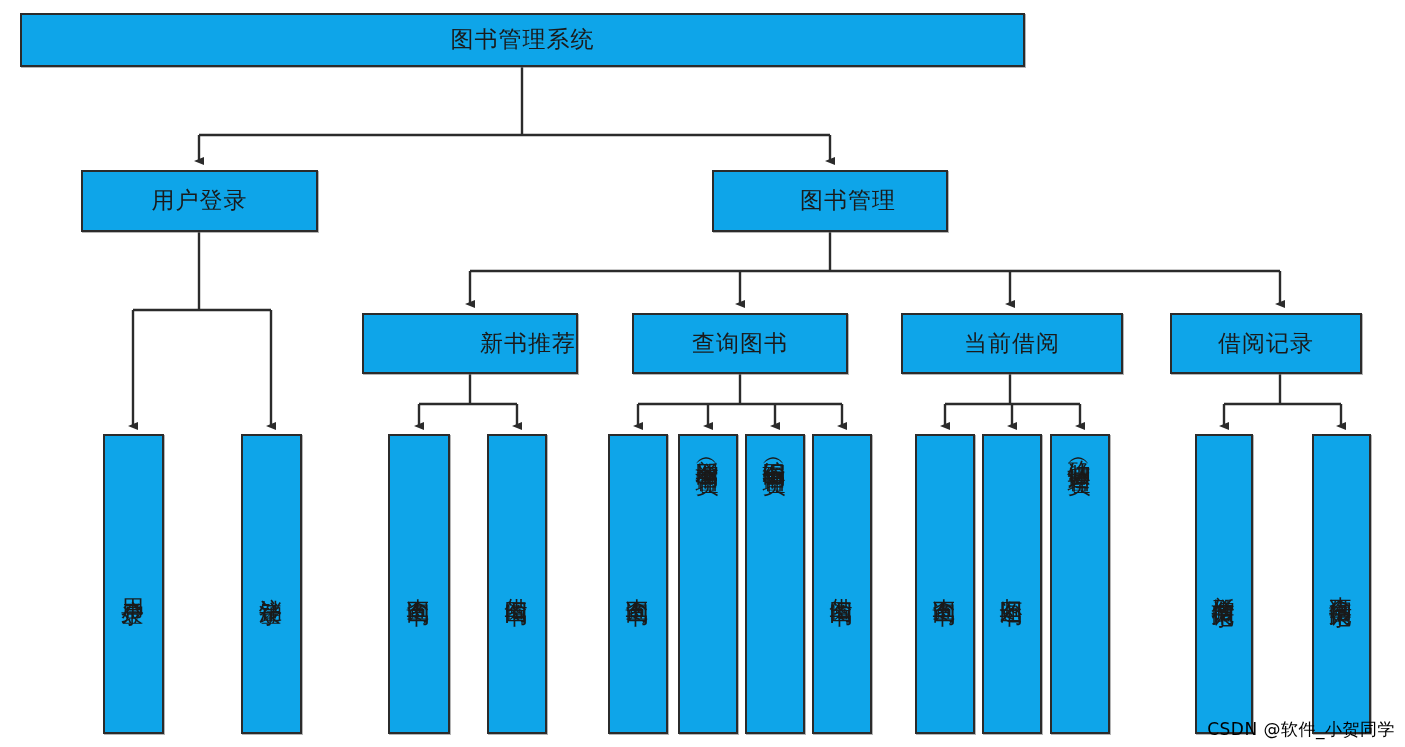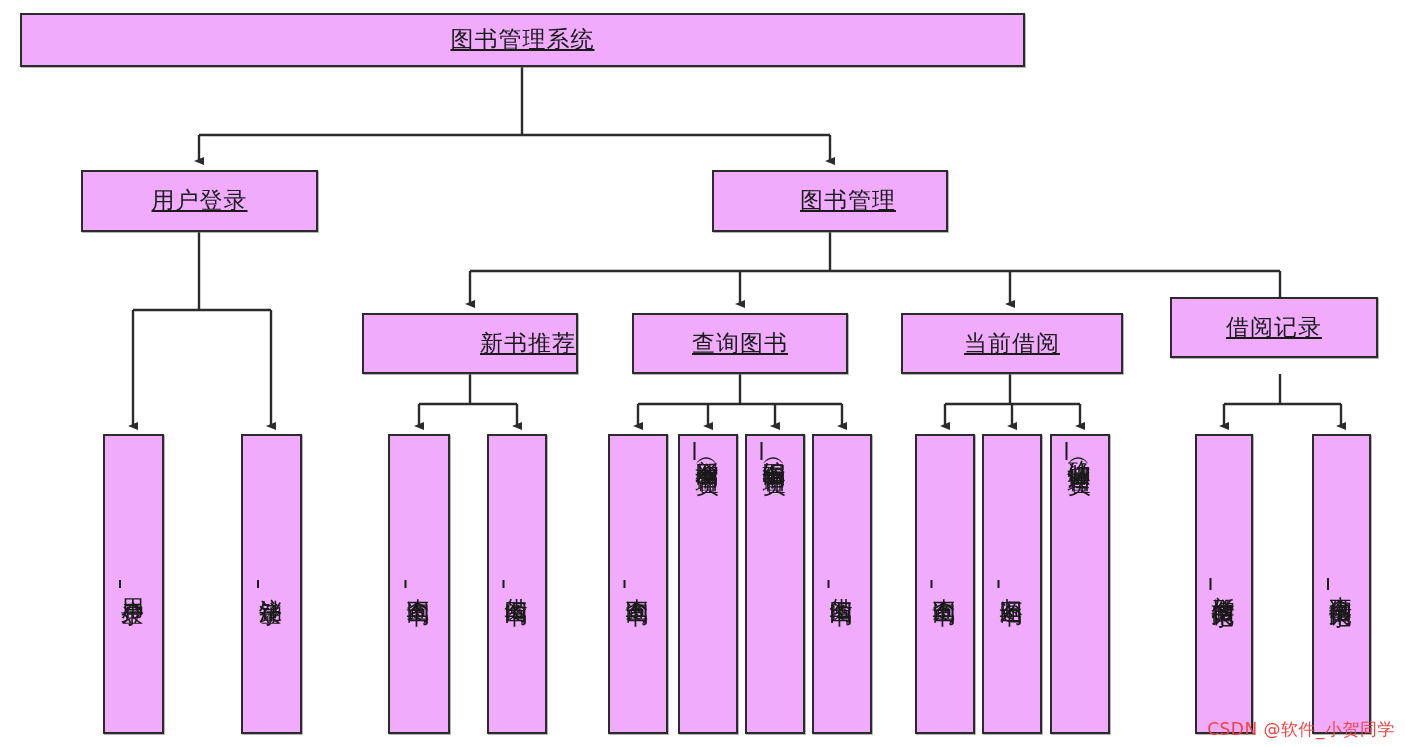--- a/index.html
+++ b/index.html
@@ -21,28 +21,27 @@
     position: absolute;
     left: 0;
     top: 0;
     width: 1405px;
     height: 747px;
   }
   .node {
     position: absolute;
     box-sizing: border-box;
     border: 2px solid #2b2b2b;
-    background: #f0abfc;
+    background: #0ea5e9;
     color: #1a1a1a;
     display: flex;
     align-items: center;
     justify-content: center;
     text-align: center;
     box-shadow: 1px 1px 0 rgba(120,120,120,0.55);
-    text-decoration: underline;
   }
   .node.horiz {
     font-size: 23px;
     letter-spacing: 1px;
     line-height: 1.1;
   }
   .node.vert {
     writing-mode: vertical-rl;
     text-orientation: upright;
     font-size: 23px;
@@ -56,21 +55,21 @@
     justify-content: flex-start;
   }
   .node .lbl {
     display: block;
   }
   #watermark {
     position: absolute;
     right: 10px;
     bottom: 6px;
     font-size: 17px;
-    color: #ef4444;
+    color: #000000;
     letter-spacing: 0.5px;
     white-space: nowrap;
     user-select: none;
   }
 </style>
 </head>
 <body>
 
 <div id="canvas">
 
@@ -139,21 +138,21 @@
 
   <div class="node horiz" style="left:362px; top:313px; width:216px; height:61px;justify-content:flex-end;">
     <span class="lbl">新书推荐</span>
   </div>
   <div class="node horiz" style="left:632px; top:313px; width:216px; height:61px;">
     <span class="lbl">查询图书</span>
   </div>
   <div class="node horiz" style="left:901px; top:313px; width:222px; height:61px;">
     <span class="lbl">当前借阅</span>
   </div>
-  <div class="node horiz" style="left:1170px; top:297px; width:208px; height:61px;">
+  <div class="node horiz" style="left:1170px; top:313px; width:192px; height:61px;">
     <span class="lbl">借阅记录</span>
   </div>
 
   <div class="node vert" style="left:103px; top:434px; width:61px; height:300px;">
     <span class="lbl">用户登录</span>
   </div>
   <div class="node vert" style="left:241px; top:434px; width:61px; height:300px;">
     <span class="lbl">注销登录</span>
   </div>
 

